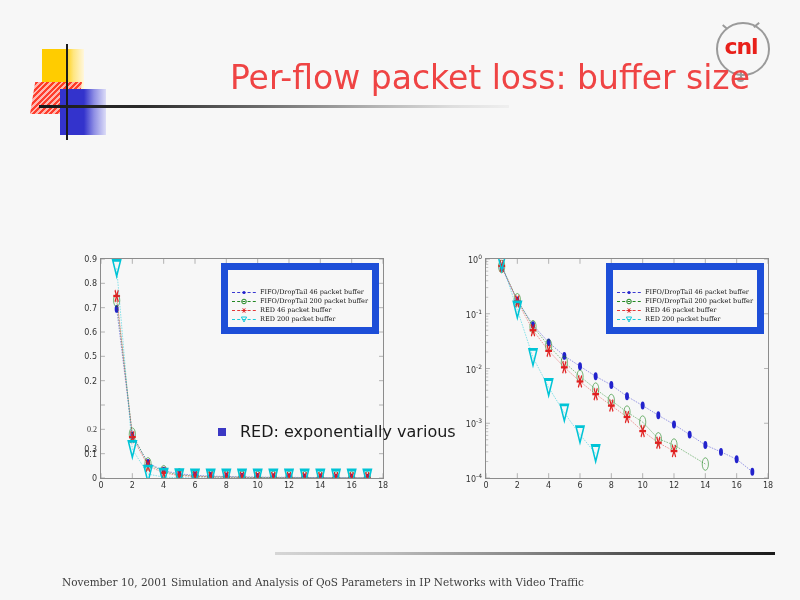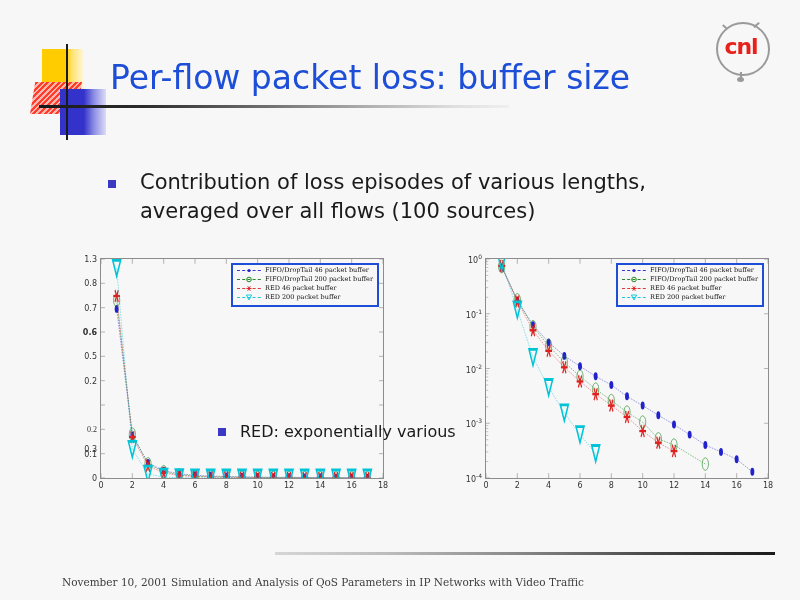--- a/index.html
+++ b/index.html
@@ -58,22 +58,23 @@
   .cnl-dot { position: absolute; left: 25px; top: 59px; width: 7px; height: 5px; border-radius: 50%; background: #9a9a9a; }
   .cnl-text {
     position: absolute; left: 0; top: 16px; width: 58px; text-align: center;
     color: #e8201a; font-weight: bold; font-size: 22px; letter-spacing: -1px;
     font-family: "DejaVu Sans", sans-serif;
   }
 
   
   #title {
     position: absolute; left: 110px; top: 58px; width: 640px;
-    color: #1d4ed8; font-size: 33px; line-height: 40px;
+    color: #ef4444; font-size: 33px; line-height: 40px;
     font-family: "DejaVu Sans", sans-serif;
+    text-align: right;
   }
 
   
   #bullet-block { position: absolute; left: 108px; top: 168px; width: 600px; }
   .bullet-mark {
     position: absolute; left: 0px; top: 12px; width: 8px; height: 8px; background: #3b38c4;
   }
   .bullet-text {
     margin-left: 32px; color: #1a1a1a; font-size: 21px; line-height: 29px;
   }
@@ -98,22 +99,22 @@
   }
   .xtick-label {
     position: absolute; top: calc(100% + 3px); font-size: 8px; color: #333;
     transform: translateX(-50%); white-space: nowrap;
   }
   .ytick-label sup { font-size: 6px; }
 
   
   .legend {
     position: absolute; right: 4px; top: 4px;
-    border: 2px solid #1d4ed8; background: #f7f7f7;
-    padding: 1px 4px 3px 3px; font-size: 6.5px; line-height: 9px;
+    border: 7px solid #1d4ed8; background: #f7f7f7;
+    padding: 18px 4px 3px 3px; font-size: 6.5px; line-height: 9px;
     font-family: "DejaVu Serif", serif; color: #111;
   }
   .legend-row { display: flex; align-items: center; white-space: nowrap; height: 9px; }
   .legend-sample { width: 26px; height: 9px; margin-right: 3px; flex: 0 0 26px; }
 
   
   #sub-bullet { position: absolute; left: 218px; top: 420px; width: 300px; z-index: 5; }
   .sub-mark { position: absolute; left: 0; top: 8px; width: 8px; height: 8px; background: #3b38c4; }
   .sub-line1 { margin-left: 22px; font-size: 16px; color: #1a1a1a; line-height: 24px; }
   .sub-line2 { margin-left: 38px; font-size: 16px; color: #1a1a1a; line-height: 28px; }
@@ -150,25 +151,20 @@
     <div class="cnl-circle"></div>
     <div class="cnl-tick t1"></div>
     <div class="cnl-tick t2"></div>
     <div class="cnl-stem"></div>
     <div class="cnl-dot"></div>
     <div class="cnl-text">cnl</div>
   </div>
 
   <div id="title">Per-flow packet loss: buffer size</div>
 
-  <div id="bullet-block">
-    <div class="bullet-mark"></div>
-    <div class="bullet-text">Contribution of loss episodes of various lengths,</div>
-    <div class="bullet-text">averaged over all flows (100 sources)</div>
-  </div>
 
   <div class="chart" id="chart-left">
     <div class="plot-box">
       <svg class="plot-svg" id="svg-linear" viewBox="0 0 100 100" preserveAspectRatio="none">
           <line x1="0" y1="0" x2="0" y2="2.2" stroke="#8c8c8c" stroke-width="0.25"></line>
           <line x1="0" y1="100" x2="0" y2="97.8" stroke="#8c8c8c" stroke-width="0.25"></line>
           <line x1="11.11111111111111" y1="0" x2="11.11111111111111" y2="2.2" stroke="#8c8c8c" stroke-width="0.25"></line>
           <line x1="11.11111111111111" y1="100" x2="11.11111111111111" y2="97.8" stroke="#8c8c8c" stroke-width="0.25"></line>
           <line x1="22.22222222222222" y1="0" x2="22.22222222222222" y2="2.2" stroke="#8c8c8c" stroke-width="0.25"></line>
           <line x1="22.22222222222222" y1="100" x2="22.22222222222222" y2="97.8" stroke="#8c8c8c" stroke-width="0.25"></line>
@@ -347,24 +343,24 @@
           <path d="M 87.48888888888888 98.6 L 90.28888888888889 98.6 L 88.88888888888889 101.4 Z" fill="none" stroke="#00c4d6" stroke-width="0.5" transform="translate(88.88888888888889,100) scale(1,2.6) translate(-88.88888888888889,-100)"></path>
           <path d="M 93.04444444444444 98.6 L 95.84444444444445 98.6 L 94.44444444444444 101.4 Z" fill="none" stroke="#00c4d6" stroke-width="0.5" transform="translate(94.44444444444444,100) scale(1,2.6) translate(-94.44444444444444,-100)"></path>
         </svg>
       <div id="yticks-linear">
           <div class="ytick-label" style="top: 100%;">0</div>
           <div class="ytick-label" style="top: 88.8889%;">0.1</div>
           <div class="ytick-label" style="top: 77.7778%; font-family: Liberation Serif, serif;">0.2</div>
           <div class="ytick-label" style="top: 66.6667%; margin-top: 44px;">0.3</div>
           <div class="ytick-label" style="top: 55.5556%;">0.2</div>
           <div class="ytick-label" style="top: 44.4444%;">0.5</div>
-          <div class="ytick-label" style="top: 33.3333%; font-weight: bold;">0.6</div>
+          <div class="ytick-label" style="top: 33.3333%;">0.6</div>
           <div class="ytick-label" style="top: 22.2222%;">0.7</div>
           <div class="ytick-label" style="top: 11.1111%;">0.8</div>
-          <div class="ytick-label" style="top: 0%;">1.3</div>
+          <div class="ytick-label" style="top: 0%;">0.9</div>
         </div>
       <div id="xticks-linear">
           <div class="xtick-label" style="left: 0%;">0</div>
           <div class="xtick-label" style="left: 11.1111%;">2</div>
           <div class="xtick-label" style="left: 22.2222%;">4</div>
           <div class="xtick-label" style="left: 33.3333%;">6</div>
           <div class="xtick-label" style="left: 44.4444%;">8</div>
           <div class="xtick-label" style="left: 55.5556%;">10</div>
           <div class="xtick-label" style="left: 66.6667%;">12</div>
           <div class="xtick-label" style="left: 77.7778%;">14</div>

